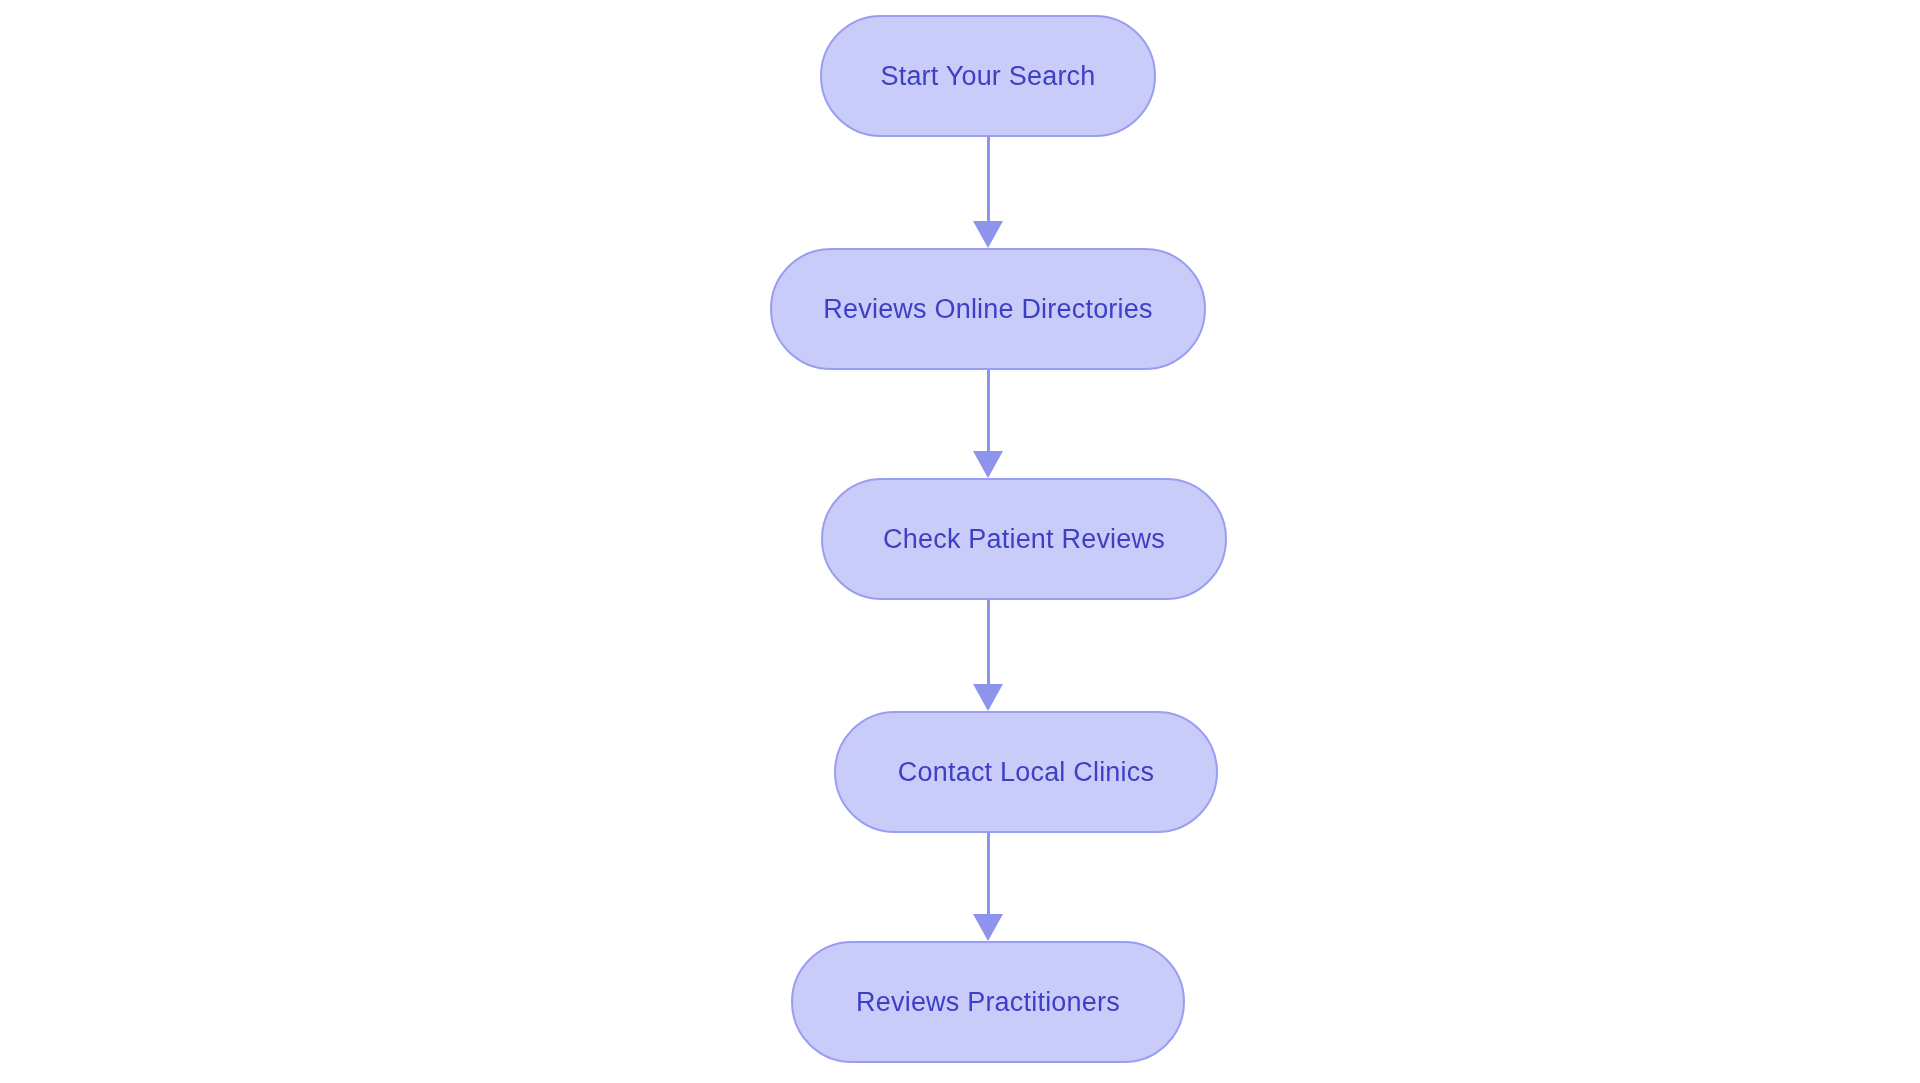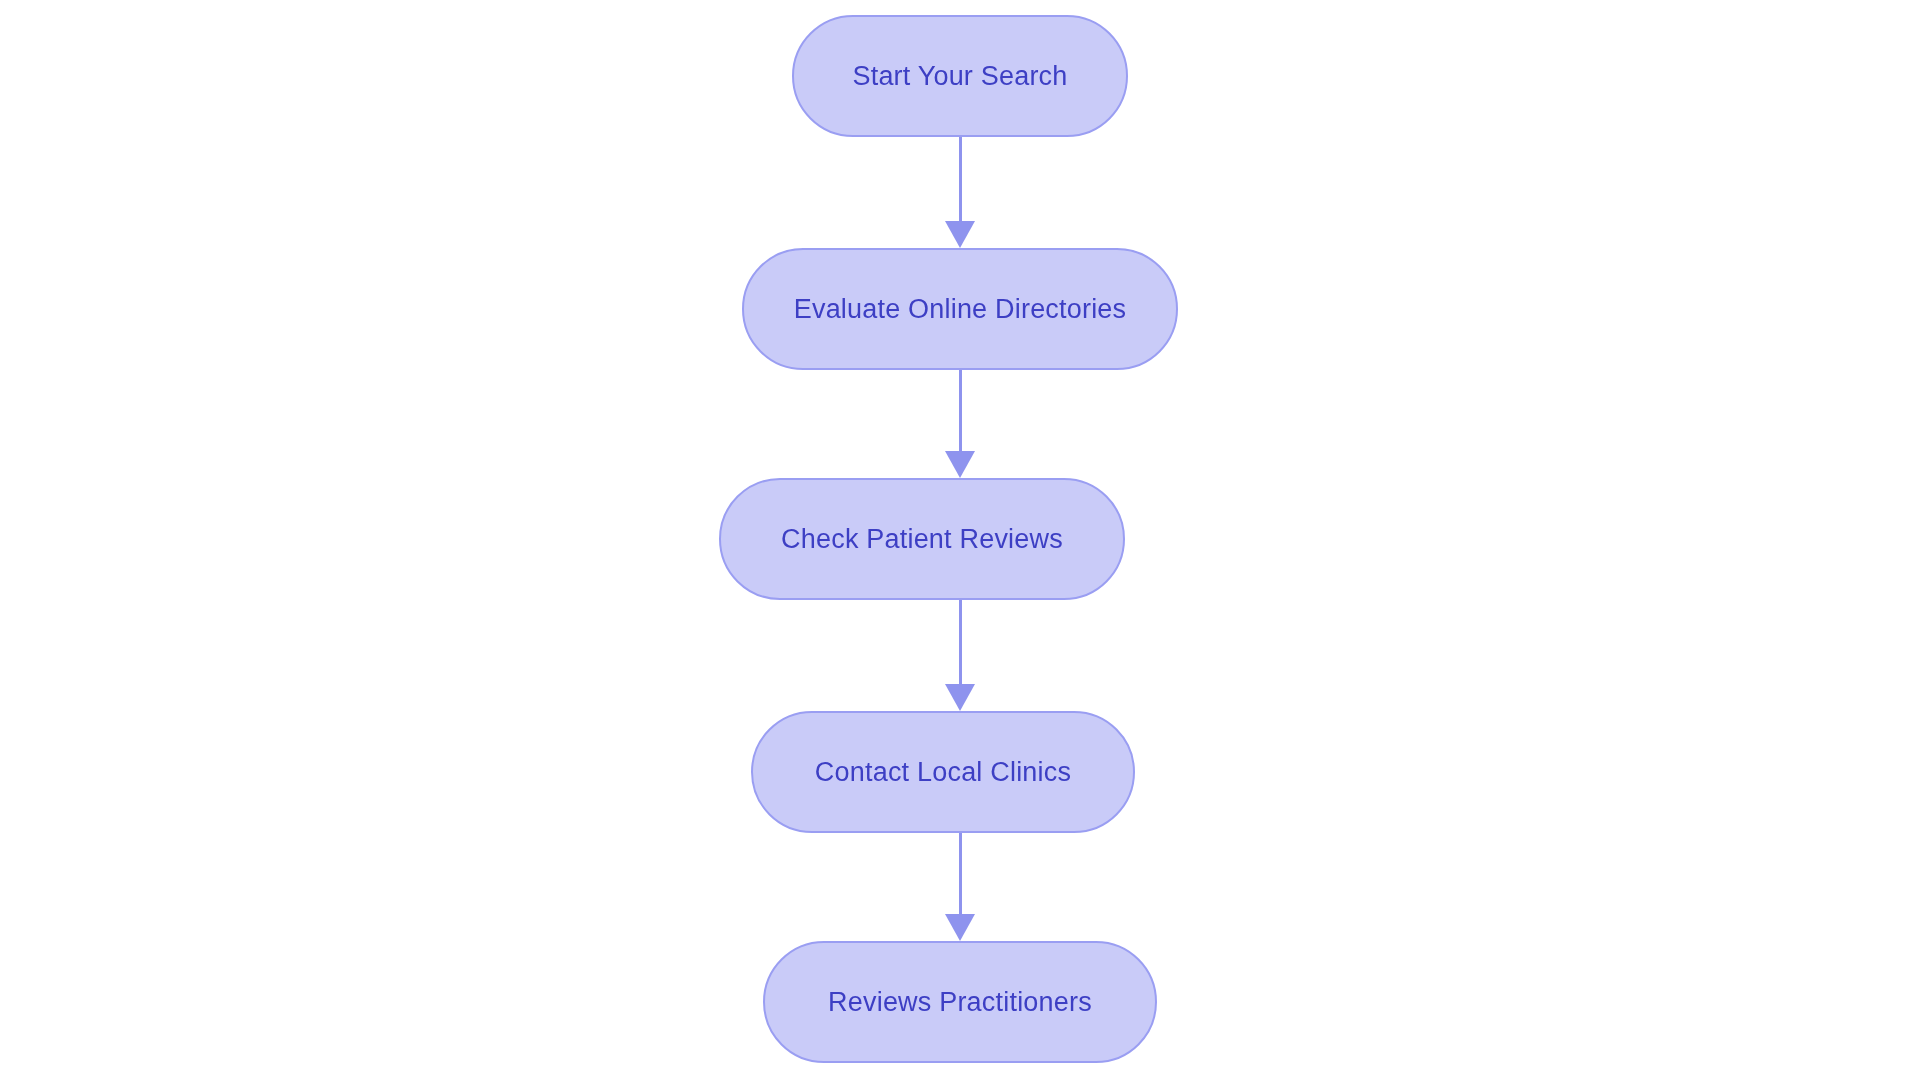--- a/index.html
+++ b/index.html
@@ -10,20 +10,21 @@
     background: var(--background, #ffffff);
     overflow: hidden;
     font-family: "Liberation Sans", "DejaVu Sans", sans-serif;
   }
 
   .canvas {
     position: relative;
     width: 1668px;
     height: 1083px;
     background: var(--background, #ffffff);
+    margin-left: 28px;
   }
 
   .flow-node {
     position: absolute;
     height: 122px;
     border-radius: 61px;
     background: var(--node-fill, #c9cbf8);
     border: 2px solid var(--node-border, #9a9ef2);
     display: flex;
     align-items: center;
@@ -70,38 +71,38 @@
   <div class="flow-node" style="left:792px; top:15px; width:336px;">
     <span class="node-label">Start Your Search</span>
   </div>
 
   <div class="flow-arrow" style="top:137px; height:111px;">
     <div class="arrow-line"></div>
     <div class="arrow-head"></div>
   </div>
 
   <div class="flow-node" style="left:742px; top:248px; width:436px;">
-    <span class="node-label">Evaluate Online Directories</span>
+    <span class="node-label">Reviews Online Directories</span>
   </div>
 
   <div class="flow-arrow" style="top:370px; height:108px;">
     <div class="arrow-line"></div>
     <div class="arrow-head"></div>
   </div>
 
-  <div class="flow-node" style="left:719px; top:478px; width:406px;">
+  <div class="flow-node" style="left:793px; top:478px; width:406px;">
     <span class="node-label">Check Patient Reviews</span>
   </div>
 
   <div class="flow-arrow" style="top:600px; height:111px;">
     <div class="arrow-line"></div>
     <div class="arrow-head"></div>
   </div>
 
-  <div class="flow-node" style="left:751px; top:711px; width:384px;">
+  <div class="flow-node" style="left:806px; top:711px; width:384px;">
     <span class="node-label">Contact Local Clinics</span>
   </div>
 
   <div class="flow-arrow" style="top:833px; height:108px;">
     <div class="arrow-line"></div>
     <div class="arrow-head"></div>
   </div>
 
   <div class="flow-node" style="left:763px; top:941px; width:394px;">
     <span class="node-label">Reviews Practitioners</span>

